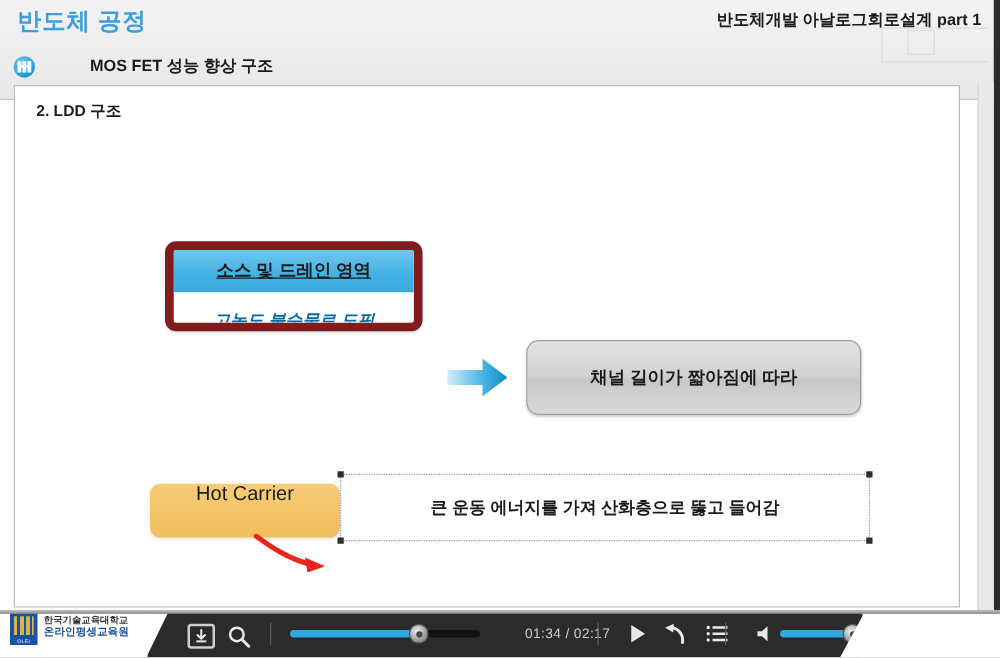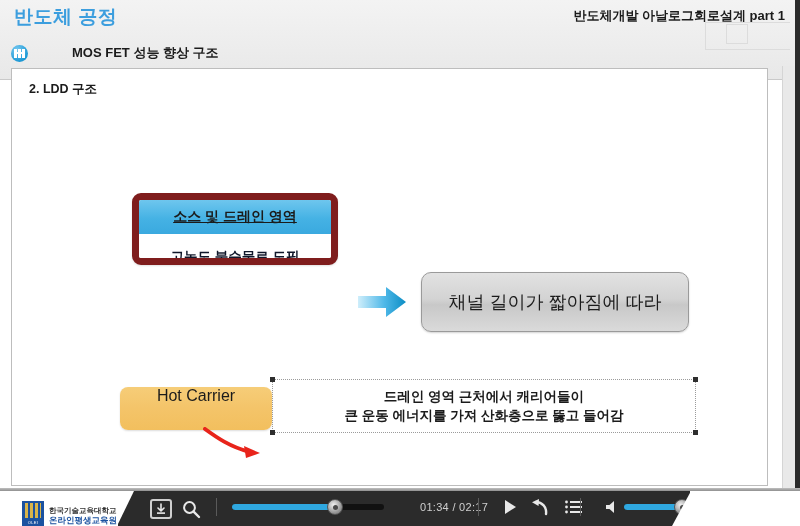--- a/index.html
+++ b/index.html
@@ -105,40 +105,40 @@
     display: flex; align-items: center; justify-content: center;
   }
   .card-head span {
     font-size: 14px; font-weight: bold; color: #1b1b1b;
     text-decoration: underline;
   }
   .card-body {
     height: 45px; display: flex; align-items: center; justify-content: center;
     background: #fff;
   }
-  .card-body span { font-size: 13.5px; font-weight: bold; color: #0f172a; }
+  .card-body span { font-size: 13.5px; font-weight: bold; color: #0369a1; font-style: italic; }
 
   
   .arrow {
     position: absolute; left: 344px; top: 216px;
     width: 52px; height: 34px;
   }
 
   
   .gray-box {
     position: absolute; left: 409px; top: 203px;
     width: 268px; height: 60px;
     border-radius: 10px;
     border: 1px solid #9a9a9a;
     background: linear-gradient(#e2e2e2 0%, #d3d3d3 45%, #c8c8c8 55%, #dadada 100%);
     display: flex; flex-direction: column; align-items: center; justify-content: center;
     gap: 2px;
     box-shadow: 0 1px 2px rgba(0,0,0,.18);
   }
-  .gray-box .ln { font-size: 18px; font-weight: normal; color: #1b1b1b; white-space: nowrap; }
+  .gray-box .ln { font-size: 14px; font-weight: bold; color: #1b1b1b; white-space: nowrap; }
   .gray-box .red { color: #e8241b; }
 
   
   .hot {
     position: absolute; left: 108px; top: 318px;
     width: 152px; height: 43px;
     border-radius: 8px;
     background: linear-gradient(#f6cd78 0%, #f4c469 50%, #f2bf5e 100%);
     display: flex; justify-content: center;
     box-shadow: 0 1px 2px rgba(0,0,0,.14);
@@ -176,21 +176,21 @@
     width: 800px; height: 38px;
     background: #2b2b2b;
   }
   .bar-top-edge {
     position: absolute; left: 0; top: 0; width: 800px; height: 3px;
     background: linear-gradient(#bfbfbf, #8f8f8f);
   }
   .logo-plate {
     position: absolute; left: 0; top: 3px; width: 118px; height: 35px;
     background: #fff;
-    display: flex; align-items: flex-end; gap: 5px; padding-left: 22px;
+    display: flex; align-items: flex-start; gap: 5px; padding-left: 8px;
   }
   .logo-plate::after {
     content: ""; position: absolute; right: -16px; top: 0;
     border-left: 17px solid #fff;
     border-bottom: 35px solid transparent;
   }
   .logo-mark {
     width: 22px; height: 25px; flex: none;
     background: #1b52a0;
     display: flex; flex-direction: column; align-items: center; justify-content: flex-start;
@@ -331,21 +331,20 @@
 
   <div class="gray-box">
     <div class="ln">채널 길이가 짧아짐에 따라</div>
   </div>
 
   <div class="hot">
     <span>Hot Carrier</span>
   </div>
 
   <div class="sel-block">
-    <div class="ln">드레인 영역 근처에서 캐리어들이</div>
     <div class="ln">큰 운동 에너지를 가져 산화층으로 뚫고 들어감</div>
     <span class="handle h-tl"></span>
     <span class="handle h-tr"></span>
     <span class="handle h-bl"></span>
     <span class="handle h-br"></span>
   </div>
 
   <div class="red-arrow">
     <svg width="62" height="34" viewBox="0 0 62 34">
       <path d="M3,2 C14,10 28,20 48,25" stroke="#e8241b" stroke-width="4" fill="none" stroke-linecap="round"></path>

